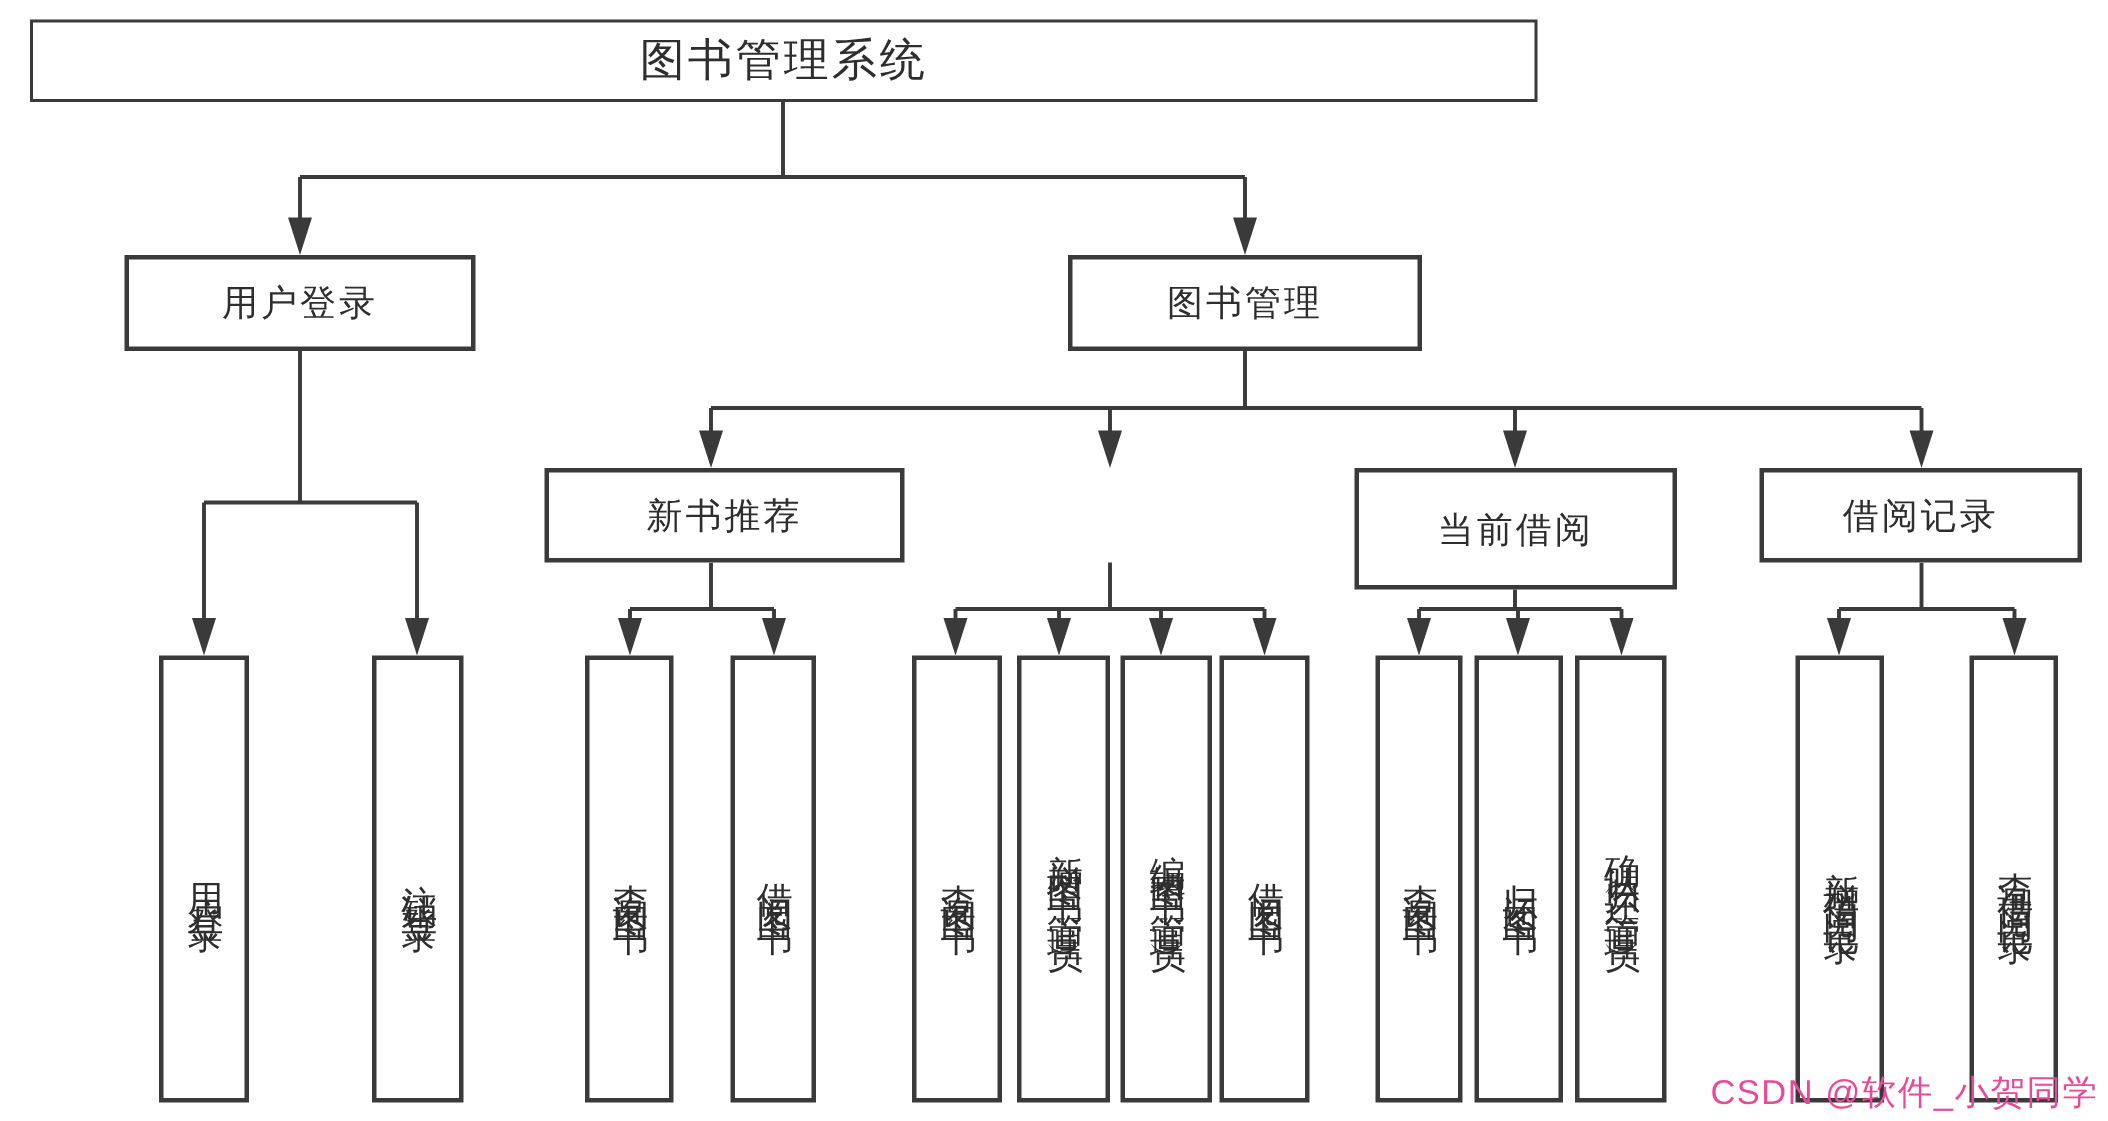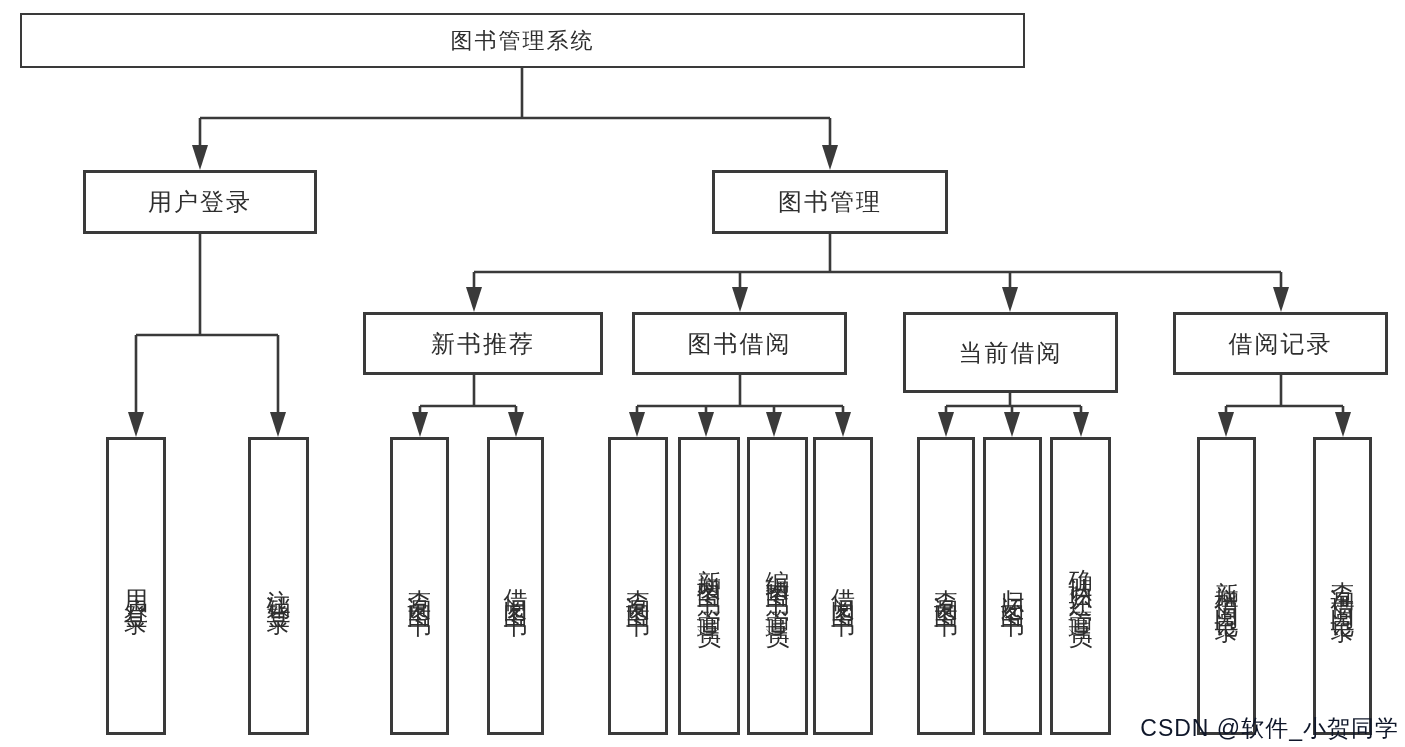--- a/index.html
+++ b/index.html
@@ -27,42 +27,42 @@
     box-sizing: border-box;
     background: #ffffff;
     border: 3px solid #3a3a3a;
     display: flex;
     align-items: center;
     justify-content: center;
     color: #2e2e2e;
   }
   .node.root {
     border-width: 2px;
-    font-size: 22px;
+    font-size: 30px;
     letter-spacing: 2px;
   }
   .node.lvl {
     font-size: 24px;
     letter-spacing: 2px;
   }
   .node.leaf span {
     writing-mode: vertical-rl;
     text-orientation: mixed;
     line-height: 1;
     font-size: 24px;
     letter-spacing: 8px;
     color: #2e2e2e;
     white-space: nowrap;
   }
   .watermark {
     position: absolute;
     right: 6px;
     bottom: 3px;
     font-size: 23px;
-    color: #0f172a;
+    color: #ec4899;
     letter-spacing: 1px;
     white-space: nowrap;
   }
 </style>
 </head>
 <body>
 
 <div id="diagram">
 
   <svg id="connectors" viewBox="0 0 1405 747" xmlns="http://www.w3.org/2000/svg">
@@ -104,21 +104,20 @@
       <polygon points="1335,412 1351,412 1343,437"></polygon>
     </g>
   </svg>
 
   <div class="node root" style="left:20px;top:13px;width:1005px;height:55px">图书管理系统</div>
 
   <div class="node lvl" style="left:83px;top:170px;width:234px;height:64px">用户登录</div>
   <div class="node lvl" style="left:712px;top:170px;width:236px;height:64px">图书管理</div>
 
   <div class="node lvl" style="left:363px;top:312px;width:240px;height:63px">新书推荐</div>
-  <div class="node lvl" style="left:632px;top:312px;width:215px;height:63px">图书借阅</div>
   <div class="node lvl" style="left:903px;top:312px;width:215px;height:81px">当前借阅</div>
   <div class="node lvl" style="left:1173px;top:312px;width:215px;height:63px">借阅记录</div>
 
   <div class="node leaf" style="left:106px;top:437px;width:60px;height:298px">
     <span>用户登录</span>
   </div>
   <div class="node leaf" style="left:248px;top:437px;width:61px;height:298px">
     <span>注销登录</span>
   </div>
 

